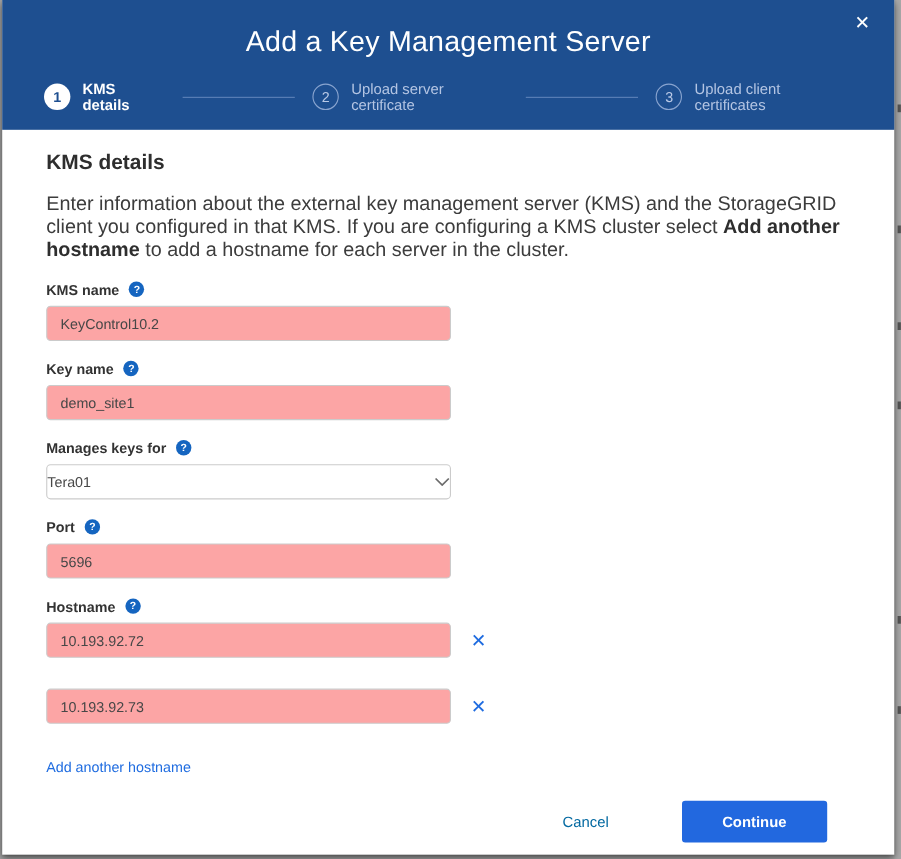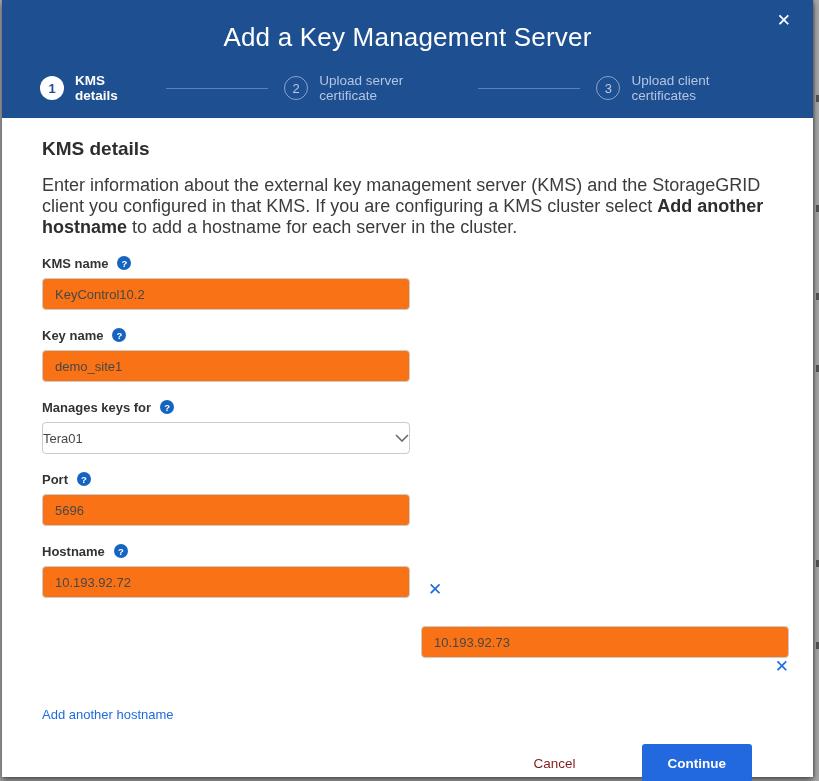--- a/index.html
+++ b/index.html
@@ -54,48 +54,48 @@
   .label-row { display:flex; align-items:center; height:16px; }
   .field-label { font-size:13px; font-weight:bold; color:#333333; }
   .help-icon {
     width:14px; height:14px; border-radius:50%; background:#1565c0; color:#ffffff;
     font-size:9.5px; font-weight:bold; display:flex; align-items:center; justify-content:center;
     margin-left:9px; cursor:pointer;
   }
   .text-input {
     display:block; margin-top:7px; width:368px; height:32px;
     border:1px solid #cbcbcb; border-radius:4px; padding:0 12px;
-    font-size:13px; color:#474747; font-family:inherit; background:#f97316; outline:none;
+    font-size:13px; color:#474747; font-family:inherit; background:#fca5a5; outline:none;
   }
   .select-box {
     margin-top:7px; width:368px; height:32px; border:1px solid #cbcbcb; border-radius:4px;
     padding:0 0; display:flex; align-items:center; justify-content:space-between;
     font-size:13px; color:#474747; cursor:pointer; background:#ffffff;
   }
-  .hostname-row { display:flex; align-items:flex-end; }
-  .hostname-row.second { margin-top:28px;flex-direction:column; }
+  .hostname-row { display:flex; align-items:center; }
+  .hostname-row.second { margin-top:28px; }
   .remove-x {
     margin-left:18px; margin-top:7px; color:#1f6ce0; font-size:17px; line-height:17px;
     cursor:pointer; background:none; border:none; font-family:inherit;
   }
   .hostname-row.second .remove-x { margin-top:0; }
   .add-link {
     display:inline-block; margin-top:32px; font-size:13px; line-height:16px;
     color:#1f6ce0; text-decoration:none; cursor:pointer;
   }
 
   
   .modal-footer {
     margin-top:21px; display:flex; align-items:center; justify-content:flex-end;
     padding-right:37px;
   }
-  .cancel-link { color:#7f1d1d; font-size:13.5px; text-decoration:none; margin-right:66px; cursor:pointer; }
+  .cancel-link { color:#0369a1; font-size:13.5px; text-decoration:none; margin-right:66px; cursor:pointer; }
   .continue-btn {
     background:#2268df; color:#ffffff; border:none; border-radius:3px;
-    height:38px; padding:0 26px; font-size:13.5px; font-weight:bold;
+    height:38px; padding:0 37px; font-size:13.5px; font-weight:bold;
     font-family:inherit; cursor:pointer;
   }
 </style>
 </head>
 <body>
 
 <div class="backdrop-strip">
   <div class="frag" style="top:95px"></div>
   <div class="frag" style="top:205px"></div>
   <div class="frag" style="top:293px"></div>

